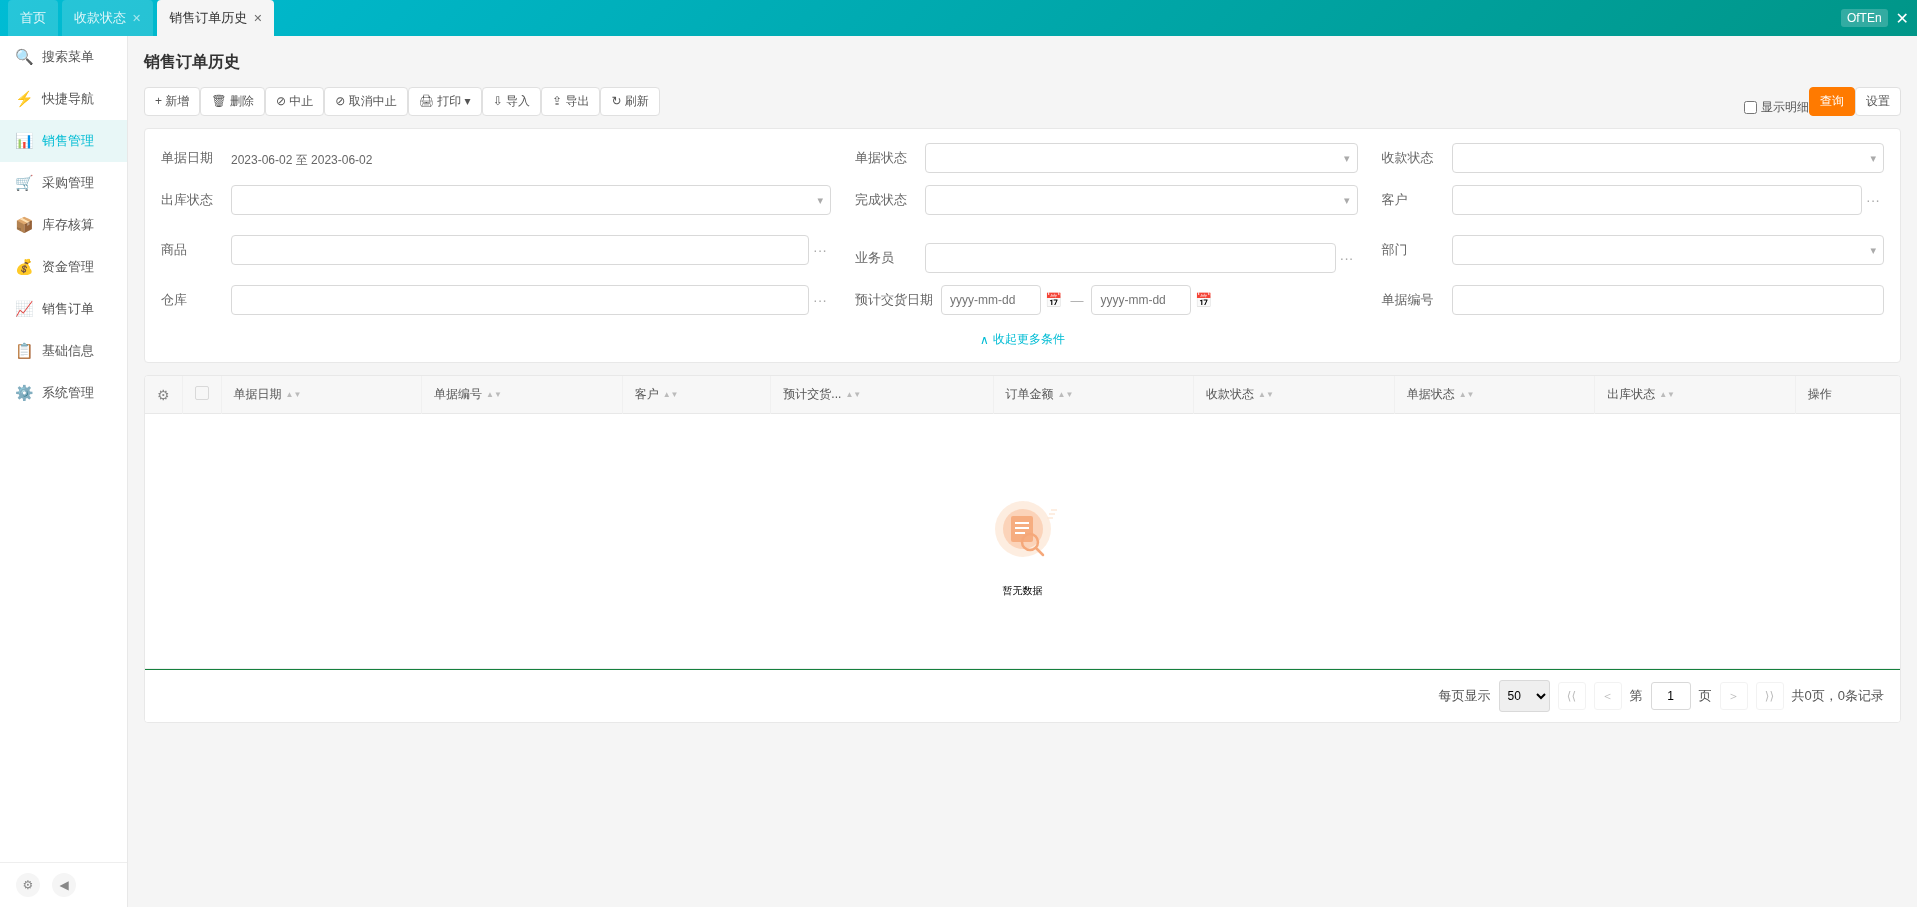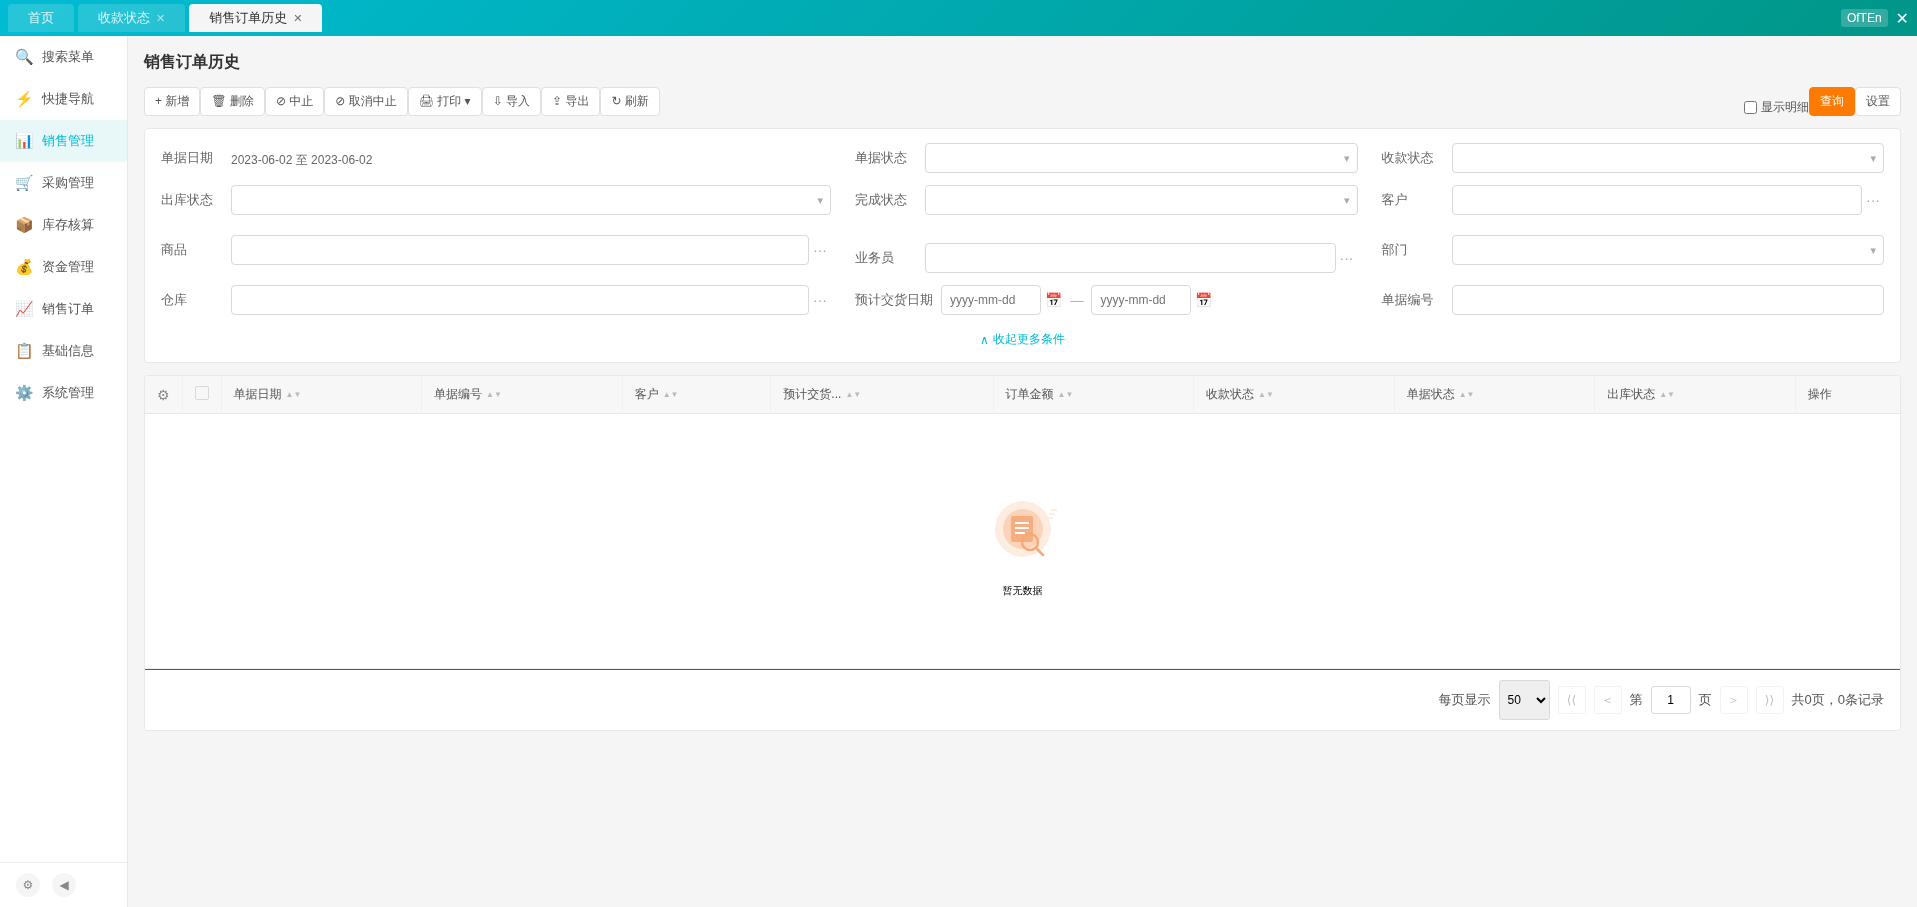--- a/index.html
+++ b/index.html
@@ -9,22 +9,22 @@
     .top-bar {
       height: 36px;
       background: linear-gradient(135deg, #00bcd4 0%, #009688 100%);
       display: flex;
       align-items: center;
       padding: 0 8px;
       gap: 4px;
       flex-shrink: 0;
     }
     .tab-item {
-      height: 28px;
-      padding: 0 20px;
+      height: 36px;
+      padding: 0 12px;
       border-radius: 4px 4px 0 0;
       display: flex;
       align-items: center;
       gap: 6px;
       cursor: pointer;
       font-size: 13px;
       color: rgba(255,255,255,0.85);
       background: rgba(255,255,255,0.15);
     }
     .tab-item.active {
@@ -341,21 +341,21 @@
       align-items: center;
       justify-content: flex-end;
       gap: 8px;
       padding: 10px 16px;
       background: #fff;
       border-top: 1px solid #15803d;
       font-size: 13px;
       color: #555;
     }
     .page-size-select {
-      height: 40px;
+      height: 32px;
       border: 1px solid #d9d9d9;
       border-radius: 3px;
       padding: 0 4px;
       font-size: 12px;
       outline: none;
     }
     .page-btn {
       width: 28px;
       height: 28px;
       border: 1px solid #e0e0e0;

